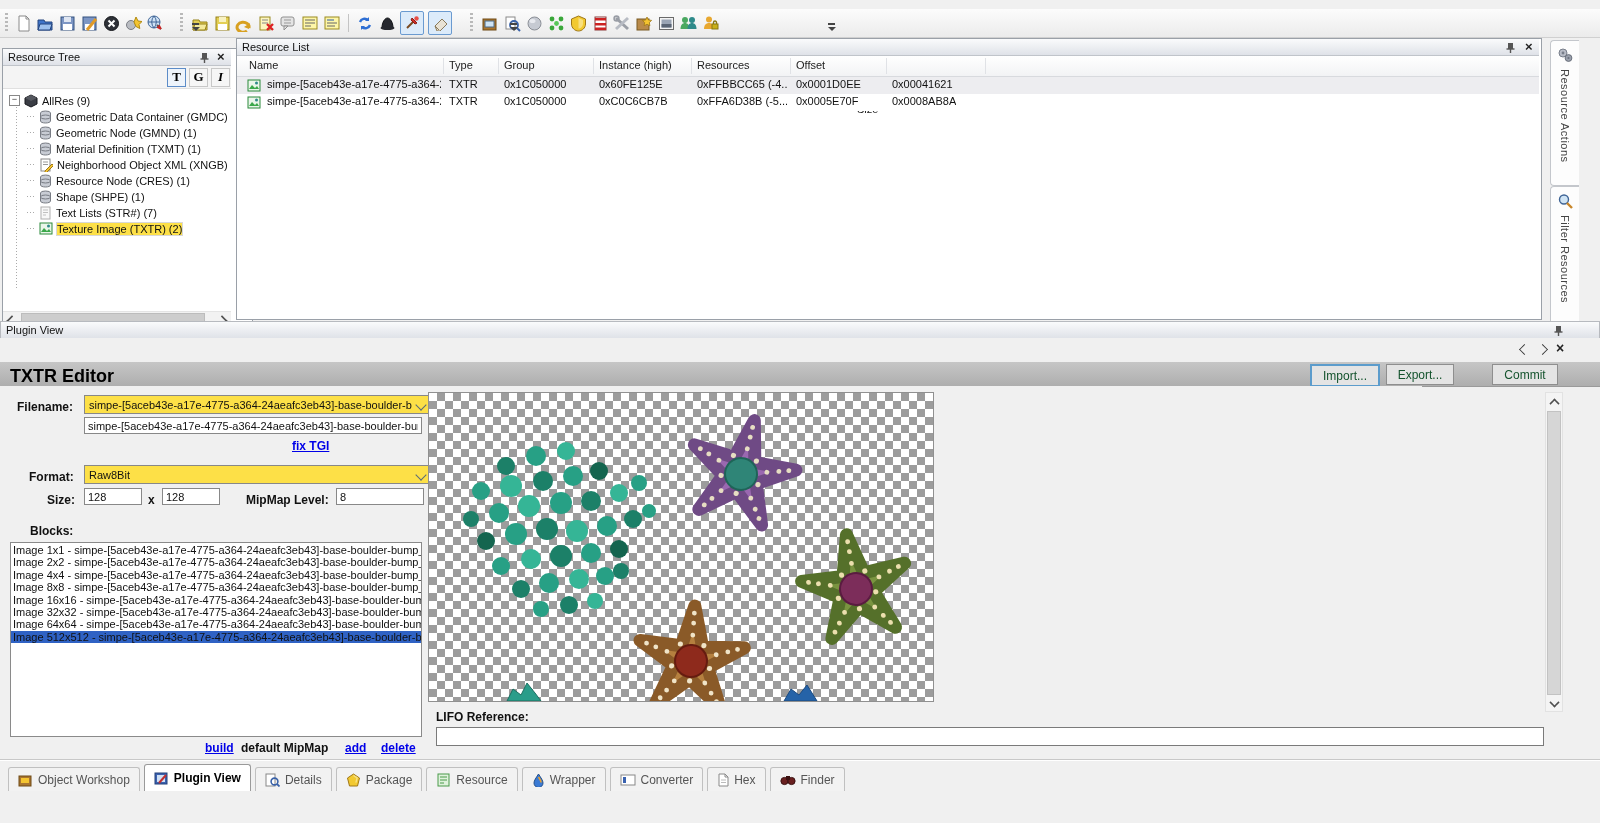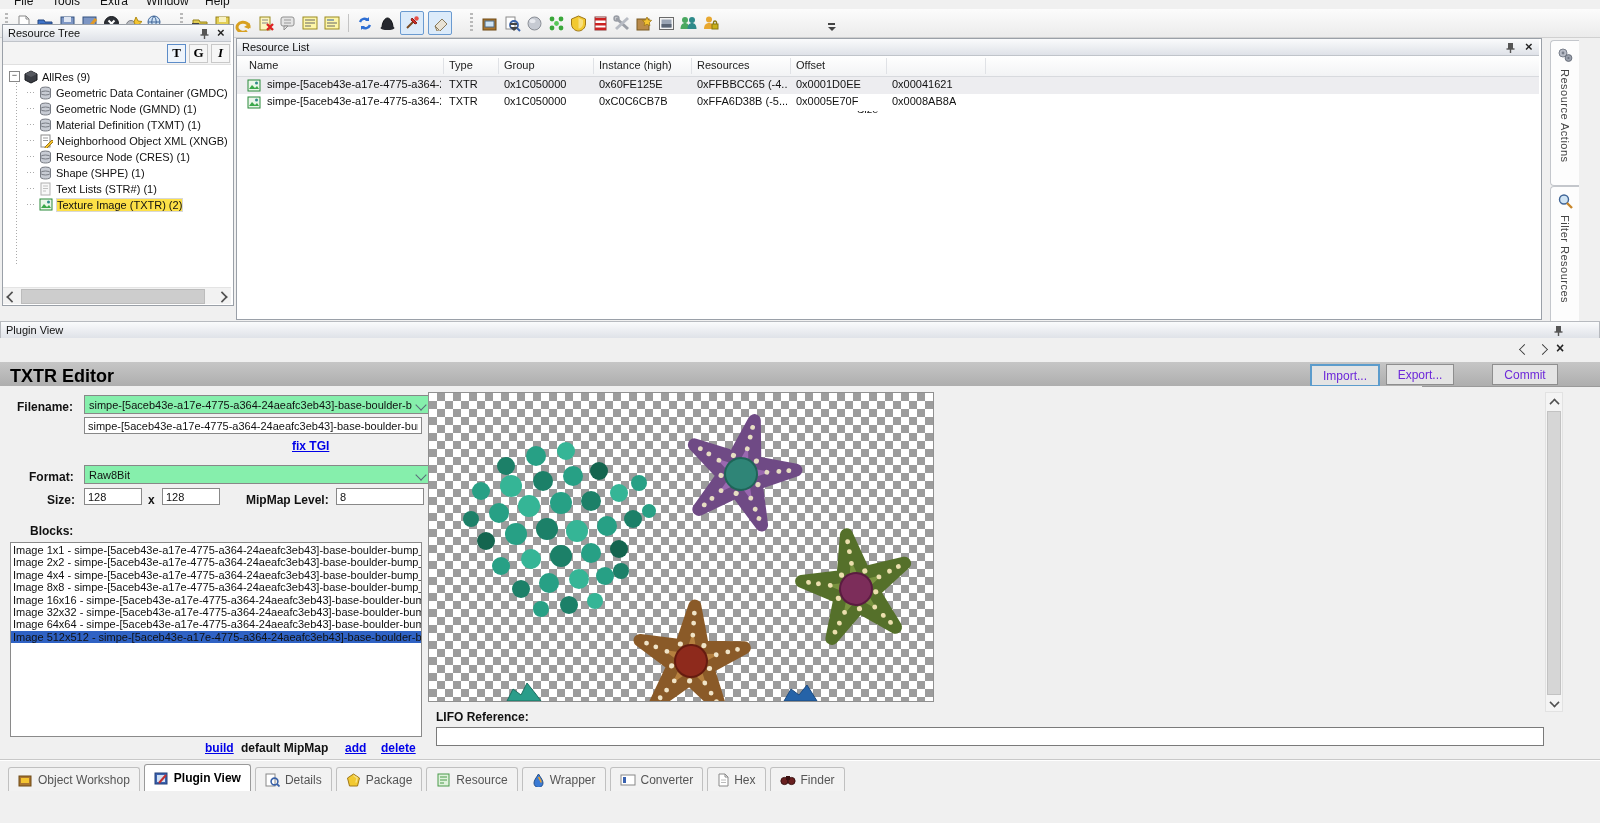--- a/index.html
+++ b/index.html
@@ -5,51 +5,44 @@
   html,body{margin:0;padding:0;}
   body{font-family:"Liberation Sans","DejaVu Sans",sans-serif;background:#f0f0f0;}
   #app{position:relative;width:1600px;height:823px;background:#f0f0f0;overflow:hidden;}
   .abs{position:absolute;}
   .txt{font-size:11px;color:#111;white-space:nowrap;}
   .paneltitle{background:linear-gradient(#fafbfc,#dfe2e8);border:1px solid #b7babf;border-bottom:1px solid #c6c9ce;color:#222;}
   .closex{font-size:13px;color:#222;font-weight:bold;line-height:10px;}
   .grip{width:3px;background:repeating-linear-gradient(to bottom,#b9b9b9 0 2px,transparent 2px 4px);}
   .tbtn{width:22px;height:22px;display:flex;align-items:center;justify-content:center;}
   .toggled{background:#dcebfa;border:1px solid #6a9ad0;border-radius:2px;}
-  .combo{background:#86efac;border:1px solid #888;display:flex;align-items:center;font-size:11px;color:#111;padding:0 4px;overflow:hidden;}
+  .combo{background:#fde047;border:1px solid #888;display:flex;align-items:center;font-size:11px;color:#111;padding:0 4px;overflow:hidden;}
   .combo .chev{margin-left:auto;flex:none;}
   .chev{width:7px;height:7px;border-right:1.6px solid #5a6a78;border-bottom:1.6px solid #5a6a78;transform:rotate(45deg);}
   .field{background:#fff;border:1px solid #888;font-size:11px;color:#111;padding:0 3px;font-family:"Liberation Sans",sans-serif;}
   .blbl{font-weight:bold;font-size:12px;color:#111;white-space:nowrap;}
   .link{color:#0000e8;font-weight:bold;text-decoration:underline;font-size:12px;white-space:nowrap;cursor:pointer;}
-  .btn{background:#e4e4e4;border:1px solid #8e8e8e;font-size:12px;color:#6d28d9;display:flex;align-items:center;justify-content:center;}
+  .btn{background:#e4e4e4;border:1px solid #8e8e8e;font-size:12px;color:#14532d;display:flex;align-items:center;justify-content:center;}
   .checker{background-color:#fff;background-image:linear-gradient(45deg,#9c9c9c 25%,transparent 25%,transparent 75%,#9c9c9c 75%),linear-gradient(45deg,#9c9c9c 25%,transparent 25%,transparent 75%,#9c9c9c 75%);background-position:0 0,8px 8px;background-size:16px 16px;}
   .vtab{background:#fdfdfd;border:1px solid #c4c7cc;border-right:none;border-radius:4px 0 0 4px;display:flex;flex-direction:column;align-items:center;padding-top:6px;}
   .vtxt{writing-mode:vertical-rl;font-size:11px;color:#444;margin-top:6px;letter-spacing:.5px;}
   .tab-b{display:flex;align-items:center;gap:5px;background:#f2f2f2;border:1px solid #c0c0c0;border-bottom:none;border-radius:3px 3px 0 0;padding:0 9px;height:23px;font-size:12px;color:#555;}
   .tab-b.on{background:#fff;color:#000;font-weight:bold;height:26px;border-color:#9a9a9a;}
   .arr{width:0;height:0;}
   .hl{background:#2f62c4;color:#fff;}
   .li{font-size:11px;line-height:12.4px;white-space:nowrap;overflow:hidden;color:#111;}
   .cell{position:absolute;font-size:11px;color:#111;white-space:nowrap;overflow:hidden;top:1px;}
   .hcell{position:absolute;font-size:11px;color:#222;top:3px;white-space:nowrap;}
   .treerow{position:absolute;height:15px;display:flex;align-items:center;gap:4px;font-size:11px;color:#111;white-space:nowrap;overflow:hidden;}
 </style>
 </head>
 <body>
 
 <div id="app">
 
-  <div class="abs" style="left:0;top:0;width:1600px;height:9px;background:#f0f0f0;overflow:hidden;border-bottom:1px solid #e2e2e2;">
-    <span class="txt abs" style="left:14px;top:-6px;font-size:12px;">File</span>
-    <span class="txt abs" style="left:52px;top:-6px;font-size:12px;">Tools</span>
-    <span class="txt abs" style="left:100px;top:-6px;font-size:12px;">Extra</span>
-    <span class="txt abs" style="left:146px;top:-6px;font-size:12px;">Window</span>
-    <span class="txt abs" style="left:205px;top:-6px;font-size:12px;">Help</span>
-  </div>
 
   <div class="abs" style="left:0;top:9px;width:1600px;height:28px;background:linear-gradient(#fcfcfc,#ebebeb);border-bottom:1px solid #d0d0d0;display:flex;align-items:center;">
     <div class="grip" style="height:20px;margin:0 4px 0 5px;"></div>
 
     <div class="tbtn">
         <svg width="17" height="17">
           <path d="M4 1h7l3 3v12H4z" fill="#fff" stroke="#8a8a8a"></path>
           <path d="M11 1v3h3" fill="none" stroke="#8a8a8a"></path>
         </svg>
       </div>
@@ -261,21 +254,21 @@
           <rect x="11" y="9" width="6" height="5" fill="#c8b018" stroke="#8a7810"></rect>
           <path d="M12.5 9v-1.5a1.5 1.5 0 013 0V9" fill="none" stroke="#8a7810" stroke-width="1.4"></path>
         </svg>
       </div>
     <div class="abs" style="left:828px;top:14px;width:9px;height:14px;">
         <div style="width:7px;height:2px;background:#444;"></div>
         <div class="arr" style="margin-top:2px;border-left:4px solid transparent;border-right:4px solid transparent;border-top:4px solid #444;"></div>
       </div>
   </div>
 
-  <div class="abs" style="left:2px;top:24px;width:230px;height:280px;background:#fff;border:1px solid #9aa0a8;">
+  <div class="abs" style="left:2px;top:48px;width:230px;height:280px;background:#fff;border:1px solid #9aa0a8;padding-left:19px;">
     <div class="paneltitle abs" style="left:0;top:0;width:228px;height:16px;border:none;border-bottom:1px solid #c0c4ca;">
       <span class="txt abs" style="left:5px;top:2px;">Resource Tree</span>
       <span class="abs" style="left:196px;top:1px;"><svg width="11" height="13">
             <rect x="3" y="2" width="5" height="6" fill="#555"></rect>
             <line x1="1.5" y1="8" x2="9.5" y2="8" stroke="#555" stroke-width="1.4"></line>
             <line x1="5.5" y1="8" x2="5.5" y2="12" stroke="#555" stroke-width="1.4"></line>
           </svg></span>
       <span class="closex abs" style="left:214px;top:3px;">×</span>
     </div>
     <div class="abs" style="left:0;top:17px;width:228px;height:22px;background:#f4f4f4;border-bottom:1px solid #e0e0e0;">
@@ -350,21 +343,21 @@
         <span>Shape (SHPE) (1)</span>
       </div>
       <div class="treerow" style="left:24px;top:116px;width:204px;">
         <span style="flex:none;width:8px;height:1px;background:repeating-linear-gradient(to right,#aaa 0 1px,transparent 1px 3px);"></span>
         <svg width="13" height="14" style="flex:none;">
             <rect x="2" y="1" width="9" height="12" fill="#f8f8f8" stroke="#b0b0b0"></rect>
             <line x1="4" y1="4" x2="9" y2="4" stroke="#c0c0c0"></line>
             <line x1="4" y1="6.5" x2="9" y2="6.5" stroke="#c0c0c0"></line>
             <line x1="4" y1="9" x2="7" y2="9" stroke="#c0c0c0"></line>
           </svg>
-        <span>Text Lists (STR#) (1)</span>
+        <span>Text Lists (STR#) (7)</span>
       </div>
       <div class="treerow" style="left:24px;top:132px;width:204px;">
         <span style="flex:none;width:8px;height:1px;background:repeating-linear-gradient(to right,#aaa 0 1px,transparent 1px 3px);"></span>
         <svg width="14" height="13" style="flex:none;">
             <rect x="1" y="1" width="12" height="11" fill="#eaf6ea" stroke="#2a8a3a"></rect>
             <path d="M2 10l3-4 3 3 2-2 2 3z" fill="#3aa84a"></path>
             <circle cx="9.5" cy="4" r="1.5" fill="#2e8a8a"></circle>
           </svg>
         <span style="background:#fde047;outline:1px solid #d8d8d8;">Texture Image (TXTR) (2)</span>
       </div>

